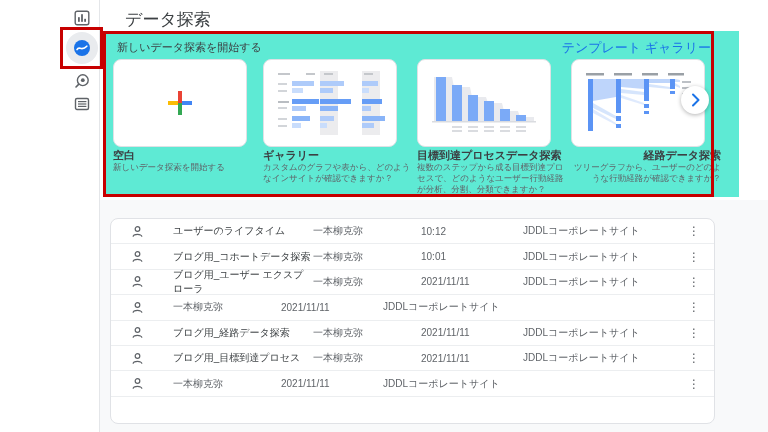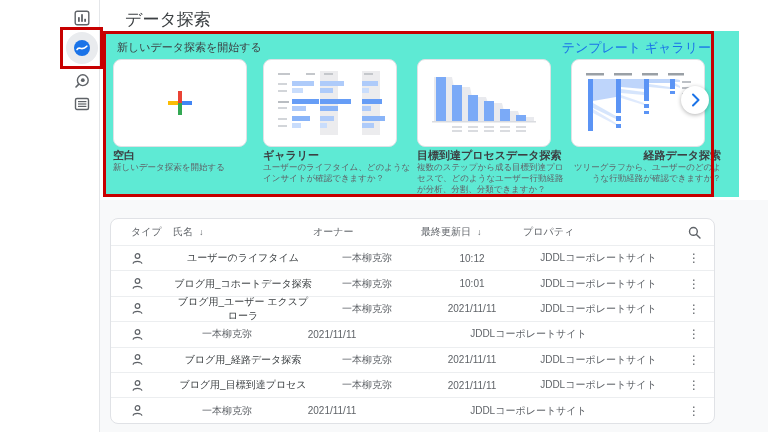--- a/index.html
+++ b/index.html
@@ -36,21 +36,21 @@
   .next-btn { position:absolute; left:578px; top:55px; width:28px; height:28px; border-radius:50%; background:#fff;
               box-shadow:0 1px 4px rgba(0,0,0,.3); display:flex; align-items:center; justify-content:center; cursor:pointer; }
 
   
   .lower { position:absolute; left:100px; top:200px; width:668px; height:232px; background:#f8f9fa; }
 
   
   .table-card { position:absolute; left:110px; top:218px; width:605px; height:206px; background:#fff; border:1px solid #e0e2e6; border-radius:8px; overflow:hidden; }
   .trow { display:flex; align-items:center; padding-left:20px; border-bottom:1px solid #eceef0; }
   .thead { height:27px; color:#5f6368; font-size:10px; }
-  .tbody-row { height:25.4px; font-size:10px; cursor:pointer;text-align:center; }
+  .tbody-row { height:25.4px; font-size:10px; cursor:pointer; }
   .col-type { width:42px; }
   .col-name { width:140px; color:#3c4043; }
   .col-owner { width:108px; color:#5f6368; }
   .col-updated { width:102px; color:#5f6368; }
   .col-prop { flex:1; color:#5f6368; }
   .col-action { width:40px; display:flex; justify-content:center; align-items:center; }
   .thead .col-name,.thead .col-owner,.thead .col-updated,.thead .col-prop { color:#5f6368; }
   .sort-arrow { margin-left:6px; font-size:9px; color:#5f6368; }
   .kebab { font-size:12px; color:#5f6368; cursor:pointer; line-height:1; }
   .sortable { cursor:pointer; }
@@ -211,54 +211,39 @@
           <rect x="98" y="10" width="9" height="2" fill="#bdc1c6"></rect>
             <rect x="98" y="16" width="9" height="2" fill="#bdc1c6"></rect>
             <rect x="98" y="22" width="9" height="2" fill="#bdc1c6"></rect>
         </svg>
       </div>
     </div>
 
     <div class="card-title t0">空白</div>
     <div class="card-desc  t0">新しいデータ探索を開始する</div>
     <div class="card-title t1">ギャラリー</div>
-    <div class="card-desc  t1">ユーザーのライフタイム、どのようなインサイトが確認できますか？</div>
+    <div class="card-desc  t1">カスタムのグラフや表から、どのようなインサイトが確認できますか？</div>
     <div class="card-title t2">目標到達プロセスデータ探索</div>
     <div class="card-desc  t2">複数のステップから成る目標到達プロセスで、どのようなユーザー行動経路が分析、分割、分類できますか？</div>
     <div class="card-title t3">経路データ探索</div>
     <div class="card-desc  t3">ツリーグラフから、ユーザーのどのような行動経路が確認できますか？</div>
 
     <div class="next-btn">
       <span>
         <svg width="28" height="28" viewBox="0 0 28 28">
             <polyline points="12,8.5 17.5,14 12,19.5" fill="none" stroke="#1a73e8" stroke-width="2" stroke-linecap="round" stroke-linejoin="round"></polyline>
           </svg>
       </span>
     </div>
   </div>
 
   <div class="annotation ann-explore"></div>
   <div class="annotation ann-section"></div>
 
   <div class="table-card">
-    <div class="trow thead">
-      <div class="col-type">タイプ</div>
-      <div class="col-name sortable"><span>氏名</span><span class="sort-arrow">↓</span></div>
-      <div class="col-owner">オーナー</div>
-      <div class="col-updated sortable"><span>最終更新日</span><span class="sort-arrow">↓</span></div>
-      <div class="col-prop">プロパティ</div>
-      <div class="col-action">
-        <span>
-          <svg width="13" height="13" viewBox="0 0 13 13">
-              <circle cx="5.4" cy="5.4" r="3.9" fill="none" stroke="#5f6368" stroke-width="1.4"></circle>
-              <line x1="8.4" y1="8.4" x2="12" y2="12" stroke="#5f6368" stroke-width="1.4" stroke-linecap="round"></line>
-            </svg>
-        </span>
-      </div>
-    </div>
 
     <div class="trow tbody-row">
       <div class="col-type"><span><svg width="13" height="13" viewBox="0 0 14 14">
               <circle cx="7" cy="4.3" r="2.5" fill="none" stroke="#5f6368" stroke-width="1.3"></circle>
               <path d="M2.3,12.6 C2.3,9.3 11.7,9.3 11.7,12.6" fill="none" stroke="#5f6368" stroke-width="1.3"></path>
             </svg></span></div>
       <div class="col-name">ユーザーのライフタイム</div>
       <div class="col-owner">一本柳克弥</div>
       <div class="col-updated">10:12</div>
       <div class="col-prop">JDDLコーポレートサイト</div>

